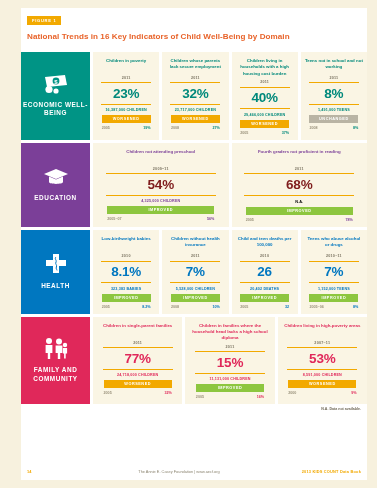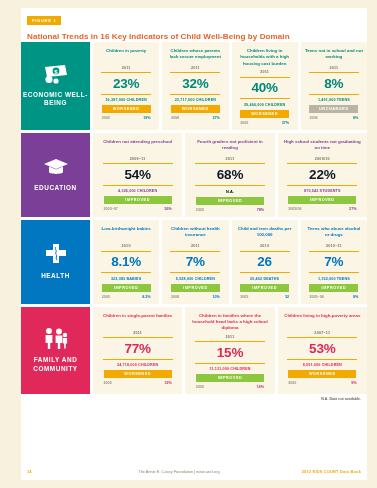--- a/index.html
+++ b/index.html
@@ -30,20 +30,21 @@
     margin:7px 0 0 6px;
   }
   .main-title{
     color:#E8632A;
     font-size:8.1px;font-weight:bold;
     letter-spacing:.05px;
     margin:7px 12px 0 6px;
     line-height:1.1;
   }
   .grid{
+    margin-top:10px;
   }
   
   .row{display:flex;align-items:stretch;margin-bottom:3px;}
   .domain{
     width:69px;flex:0 0 69px;
     display:flex;flex-direction:column;
     align-items:center;justify-content:center;
     color:#ffffff;text-align:center;
     padding:4px 2px;
     box-sizing:border-box;
@@ -99,21 +100,21 @@
     font-size:3.7px;font-weight:bold;
     color:#9a927c;
   }
   .base .bval{color:#6f6857;}
   
   .econ .c-title{color:#00897B;}
   .econ .c-value{color:#00897B;}
   .econ .c-count{color:#00897B;}
   .econ .base .bval{color:#00897B;}
   .edu .c-title{color:#7B3F98;}
-  .edu .c-value{color:#0f172a;text-align:right;}
+  .edu .c-value{color:#7f1d1d;text-align:right;}
   .edu .c-count{color:#7B3F98;}
   .edu .base .bval{color:#7B3F98;}
   .health .c-title{color:#0077C0;}
   .health .c-value{color:#0077C0;}
   .health .c-count{color:#0077C0;}
   .health .base .bval{color:#0077C0;}
   .fam .c-title{color:#E0285A;}
   .fam .c-value{color:#E0285A;}
   .fam .c-count{color:#E0285A;}
   .fam .base .bval{color:#E0285A;}
@@ -240,33 +241,20 @@
               <div class="rule"></div>
               <div class="c-value">68%</div>
               <div class="rule"></div>
               <div class="na">N.A.</div>
               <div class="badge" style="background:#8DC63F">IMPROVED</div>
               <div class="base">
                 <span>2005</span>
                 <span class="bval">78%</span>
               </div>
             </div>
-            <div class="cell">
-              <div class="c-title">High school students not graduating on time</div>
-              <div class="c-year">2009/10</div>
-              <div class="rule"></div>
-              <div class="c-value">22%</div>
-              <div class="rule"></div>
-              <div class="c-count">870,542 STUDENTS</div>
-              <div class="badge" style="background:#8DC63F">IMPROVED</div>
-              <div class="base">
-                <span>2005/06</span>
-                <span class="bval">27%</span>
-              </div>
-            </div>
           </div>
         </div>
         <div class="row health">
           <div class="domain" style="background: rgb(0, 119, 192);">
             <div class="domain-icon"><svg width="24" height="22" viewBox="0 0 24 22">
                 <path d="M9 1 H15 V7 H22 V13 H15 V20 H9 V13 H2 V7 H9 Z" fill="#ffffff"></path>
                 <path d="M12 4 c-2 2 1 3 0 5 c-1.2 2 1.4 3 0.4 5 c-0.8 1.6 0.6 2.4 0.6 3.4" stroke="#0077C0" stroke-width="1" fill="none"></path>
               </svg></div>
             <div class="domain-label">HEALTH</div>
           </div>

